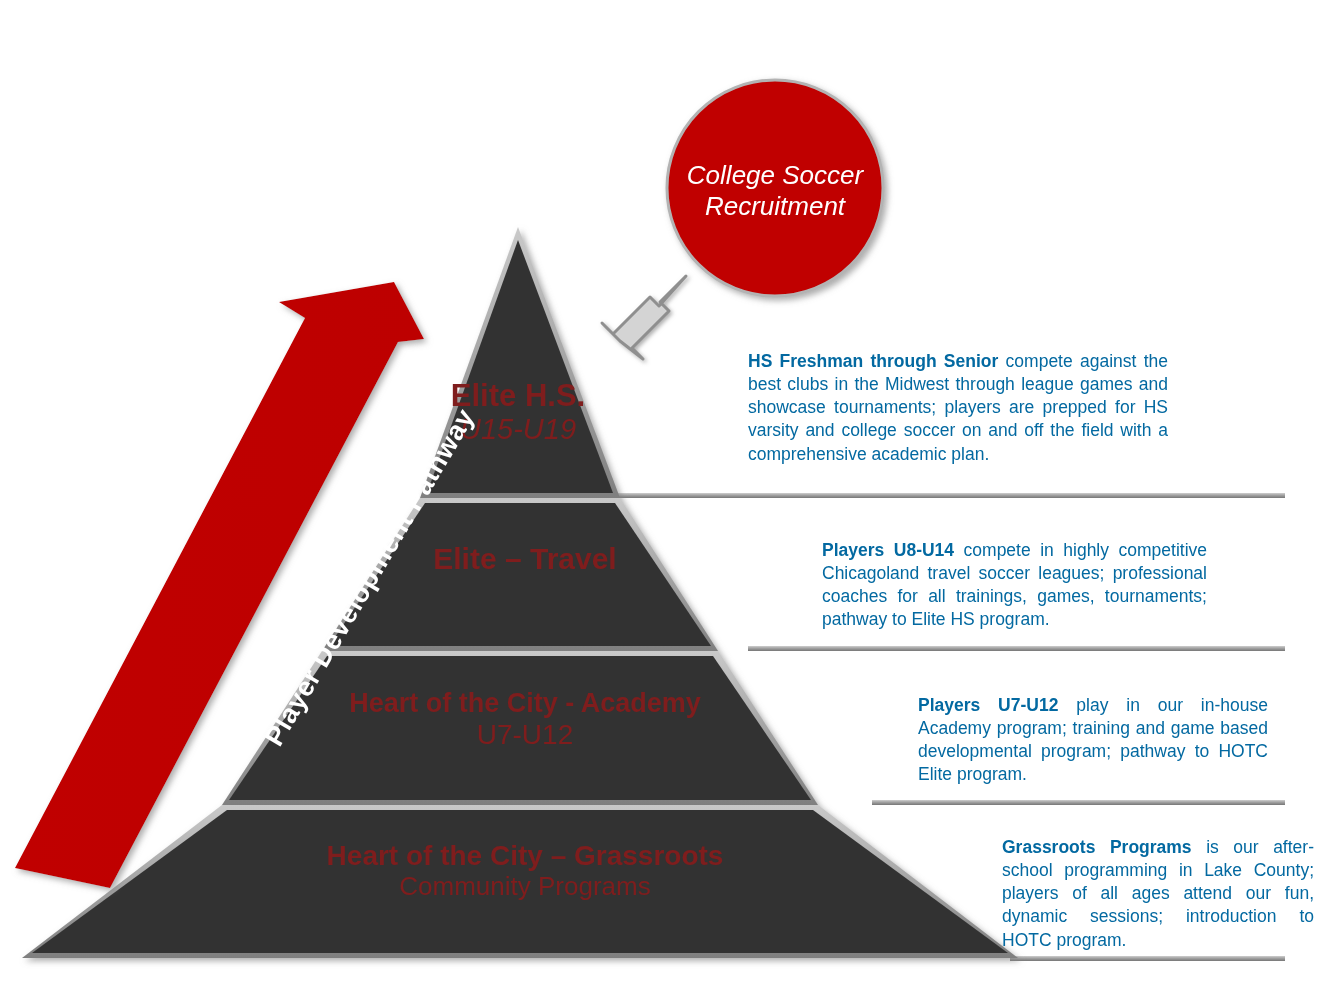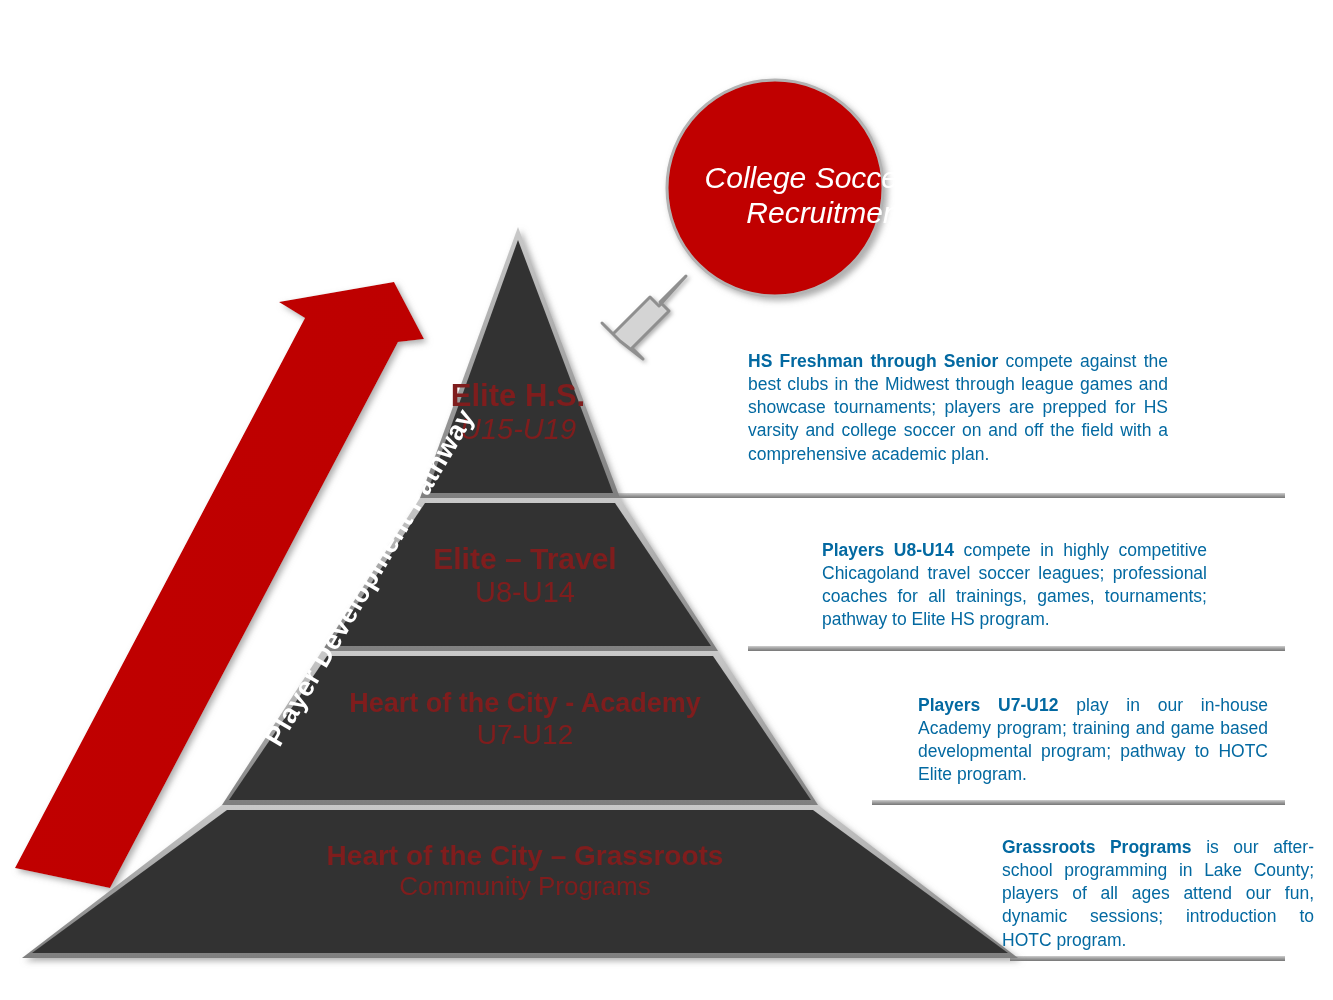--- a/index.html
+++ b/index.html
@@ -93,28 +93,27 @@
     pointer-events: none;
     z-index: 7;
   }
 
   
   #circle-label {
     position: absolute;
     left: 666px;
     top: 160px;
     width: 218px;
-    text-align: right;
+    text-align: center;
     color: #ffffff;
-    font-size: 30px;
+    font-size: 26px;
     font-style: italic;
     line-height: 1.18;
     pointer-events: none;
     z-index: 7;
-    padding-left: 24px;
   }
   #circle-label span { display: block; white-space: nowrap; }
 </style>
 </head>
 <body>
 
 <div id="stage">
 
   <svg id="pyramid-svg" viewBox="0 0 1333 1000">
     <defs>
@@ -193,21 +192,20 @@
     <span>Recruitment</span>
   </div>
 
   <div class="tier-label" id="tier-1-label">
     <span class="tier-title">Elite H.S.</span>
     <span class="tier-sub">U15-U19</span>
   </div>
 
   <div class="tier-label" id="tier-2-label">
     <span class="tier-title">Elite – Travel</span>
-    <span class="tier-sub">U8-U14</span>
   </div>
 
   <div class="tier-label" id="tier-3-label">
     <span class="tier-title">Heart of the City - Academy</span>
     <span class="tier-sub">U7-U12</span>
   </div>
 
   <div class="tier-label" id="tier-4-label">
     <span class="tier-title">Heart of the City – Grassroots</span>
     <span class="tier-sub">Community Programs</span>

